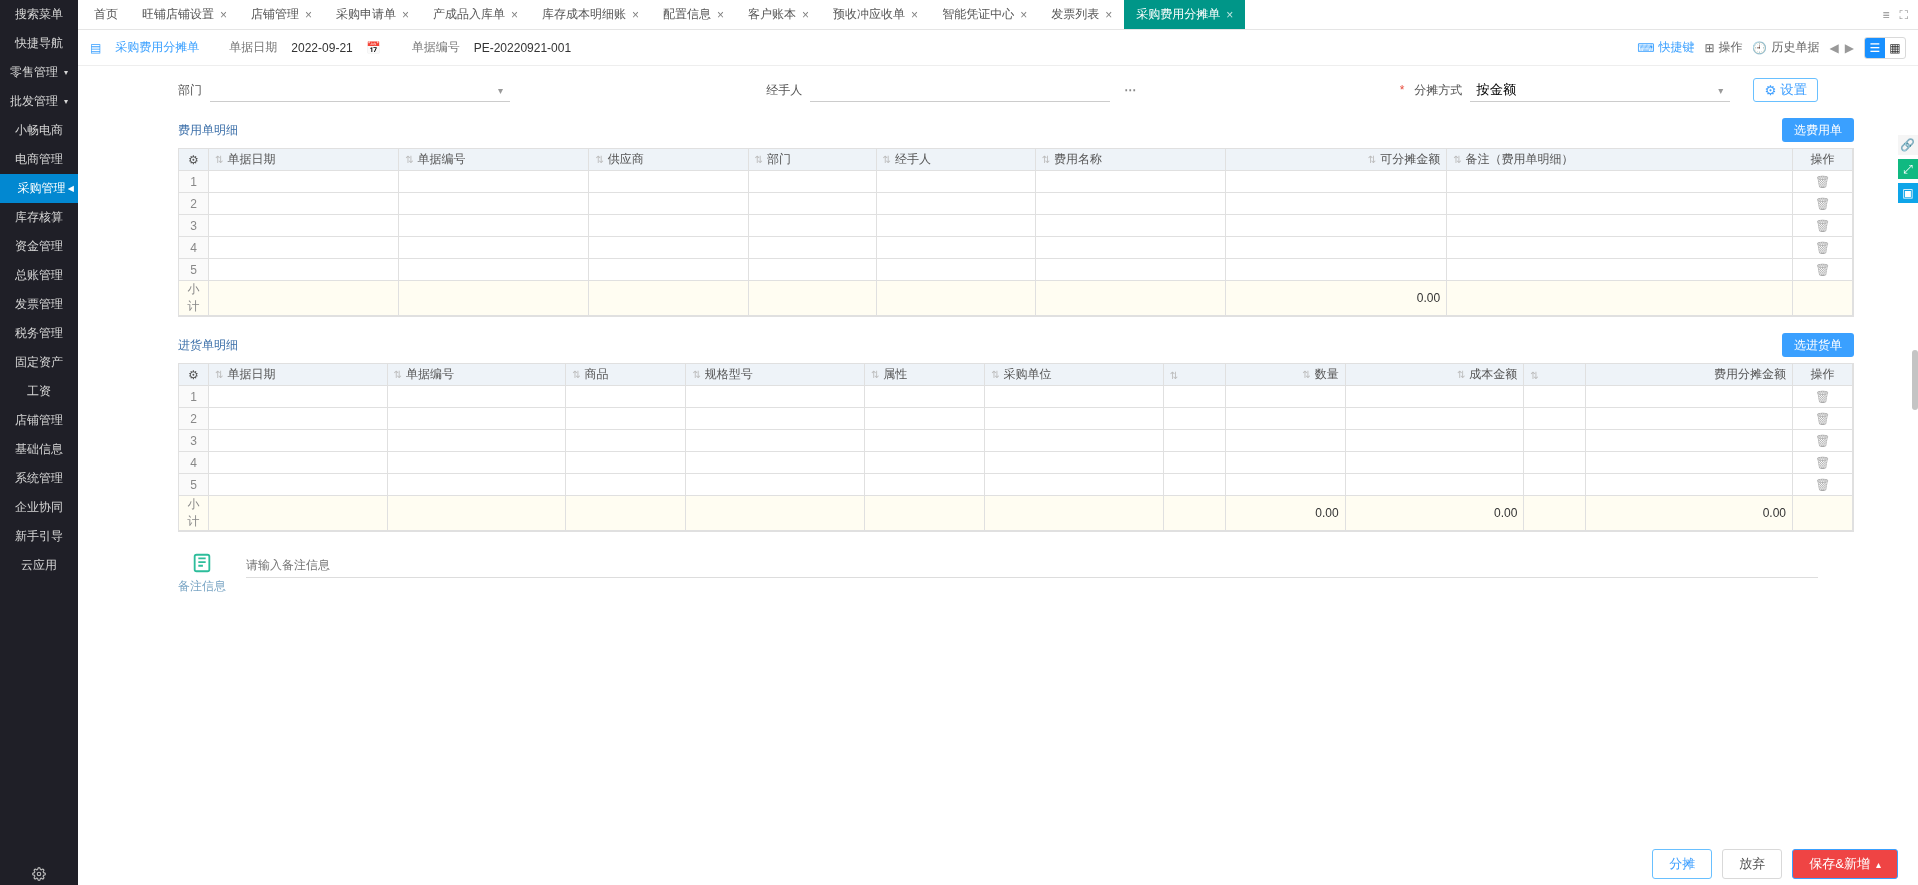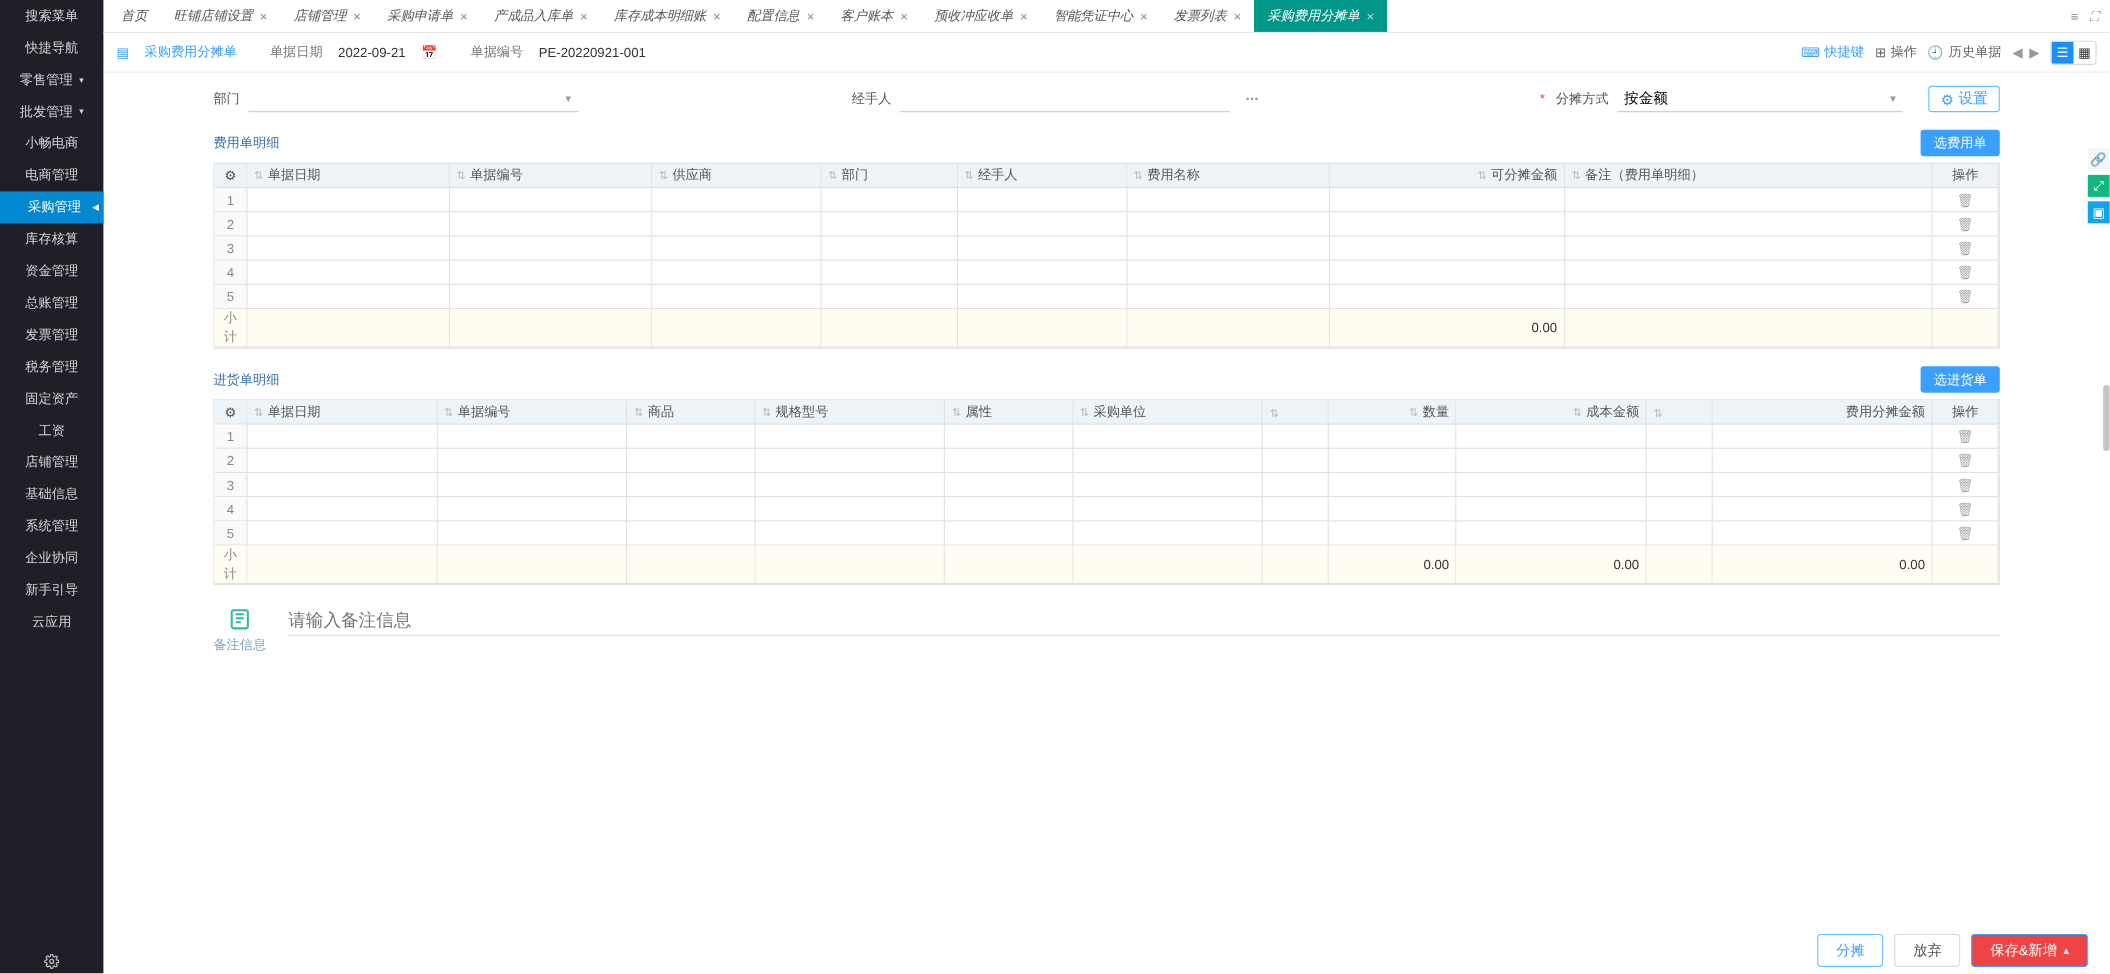--- a/index.html
+++ b/index.html
@@ -1,32 +1,32 @@
 <!DOCTYPE html>
 <html><head>
 <meta charset="utf-8">
 <style>
 * { box-sizing: border-box; margin: 0; padding: 0; }
 body { font-family: "Microsoft YaHei", Arial, sans-serif; font-size: 12px; color: #333; background: #fff; overflow: hidden; }
 .app { display: flex; height: 885px; width: 1918px; position: relative; }
 
 
-.sidebar { width: 94px; background: #1f1f27; color: #d6d6d6; display: flex; flex-direction: column; }
+.sidebar { width: 78px; background: #1f1f27; color: #d6d6d6; display: flex; flex-direction: column; }
 .sidebar-item { height: 29px; display: flex; align-items: center; justify-content: center; padding: 0 8px; cursor: pointer; position: relative; font-size: 12px; }
 .sidebar-item.active { background: #0288d1; color: #fff; padding-left: 13px; }
 .sidebar-item .caret { margin-left: 6px; font-size: 8px; }
 .sidebar-active-ind { position: absolute; right: 4px; color: #fff; font-size: 8px; }
 .sidebar-footer { margin-top: auto; display: flex; justify-content: center; padding: 4px 0; }
 .sidebar-footer svg { color: #bbb; }
 
 
 .main { flex: 1; display: flex; flex-direction: column; min-width: 0; }
 
 
-.tabs { height: 30px; display: flex; align-items: stretch; border-bottom: 1px solid #e5e5e5; padding-left: 4px; font-style: italic; }
+.tabs { height: 30px; display: flex; align-items: stretch; border-bottom: 1px solid #e5e5e5; padding-left: 4px; }
 .tab { display: flex; align-items: center; padding: 0 12px; font-size: 12px; color: #555; cursor: pointer; white-space: nowrap; gap: 6px; }
 .tab.active { background: #009688; color: #fff; }
 .tab .close { font-size: 12px; color: inherit; opacity: .75; }
 .tabs-right { margin-left: auto; display: flex; align-items: center; gap: 10px; padding-right: 10px; color: #888; }
 
 
 .page-header { display: flex; align-items: center; height: 36px; padding: 0 12px; border-bottom: 1px solid #eee; gap: 14px; }
 .page-header .doc-icon { color: #3aa0ff; }
 .page-header .title { color: #3aa0ff; }
 .page-header .lbl { color: #777; margin-left: 16px; }
@@ -44,42 +44,42 @@
 .field { display: flex; align-items: center; gap: 8px; }
 .field .req { color: #e74c3c; margin-right: 2px; }
 .field label { color: #555; white-space: nowrap; }
 .field .input { height: 24px; border: none; border-bottom: 1px solid #ccc; min-width: 300px; padding: 0 6px; outline: none; }
 .field .input.short { min-width: 260px; font-family: Liberation Serif, serif; }
 .field .chev { margin-left: -20px; color: #999; font-size: 10px; }
 .field .ellipsis-btn { margin-left: 6px; color: #888; cursor: pointer; font-weight: bold; }
 .settings-btn { border: 1px solid #69c0ff; color: #40a0ff; border-radius: 3px; height: 24px; padding: 0 10px; display: flex; align-items: center; gap: 4px; cursor: pointer; background: #fff; }
 
 
-.section { padding: 4px 100px 8px 100px; }
+.section { padding: 4px 64px 8px 100px; }
 .section-hd { display: flex; align-items: center; margin: 4px 0 6px 0; }
 .section-hd .stitle { color: #3a6ea8; font-size: 12px; }
 .section-hd .sbtn { margin-left: auto; background: #3aa0ff; color: #fff; border: none; border-radius: 3px; height: 24px; padding: 0 12px; cursor: pointer; font-size: 12px; }
 
 
 .tbl { border: 1px solid #e0e0e0; width: 100%; border-collapse: separate; border-spacing: 0; }
 .tbl th, .tbl td { border-right: 1px solid #e0e0e0; border-bottom: 1px solid #e0e0e0; height: 22px; padding: 0 6px; font-size: 12px; text-align: left; }
 .tbl th { background: #eef3f8; color: #555; font-weight: normal; white-space: nowrap; }
 .tbl .rownum { width: 30px; text-align: center; color: #888; background: #fafafa; }
 .tbl .gear { width: 30px; text-align: center; }
 .tbl .op { width: 60px; text-align: center; }
 .tbl .num { text-align: right; }
 .tbl .subtotal td { background: #fffdf2; }
 .sort-ic { color: #bbb; margin-right: 4px; font-size: 10px; display: inline-block; }
 .trash { color: #aaa; cursor: pointer; }
 
 
 .remarks { display: flex; align-items: flex-start; gap: 20px; padding: 12px 100px; }
 .remarks-left { display: flex; flex-direction: column; align-items: center; gap: 4px; color: #7aa5c4; }
 .remarks-left svg { color: #2dbd9b; }
-.remarks-input { flex: 1; height: 26px; border: none; border-bottom: 1px solid #ddd; outline: none; font-size: 16px; color: #4c1d95; }
+.remarks-input { flex: 1; height: 26px; border: none; border-bottom: 1px solid #ddd; outline: none; font-size: 12px; color: #4c1d95; }
 
 
 .footer-bar { position: absolute; right: 20px; bottom: 6px; display: flex; align-items: center; gap: 10px; }
 .btn { height: 30px; border: 1px solid #d9d9d9; background: #fff; color: #555; border-radius: 3px; padding: 0 16px; cursor: pointer; font-size: 13px; display: flex; align-items: center; gap: 6px; }
 .btn.blue-outline { border-color: #69c0ff; color: #40a0ff; }
 .btn.primary { border-color: #3aa0ff; background: #ef4444; color: #fff; }
 .btn .chev-up { font-size: 10px; }
 
 
 .right-rail { position: absolute; right: 0; top: 135px; display: flex; flex-direction: column; gap: 4px; }

